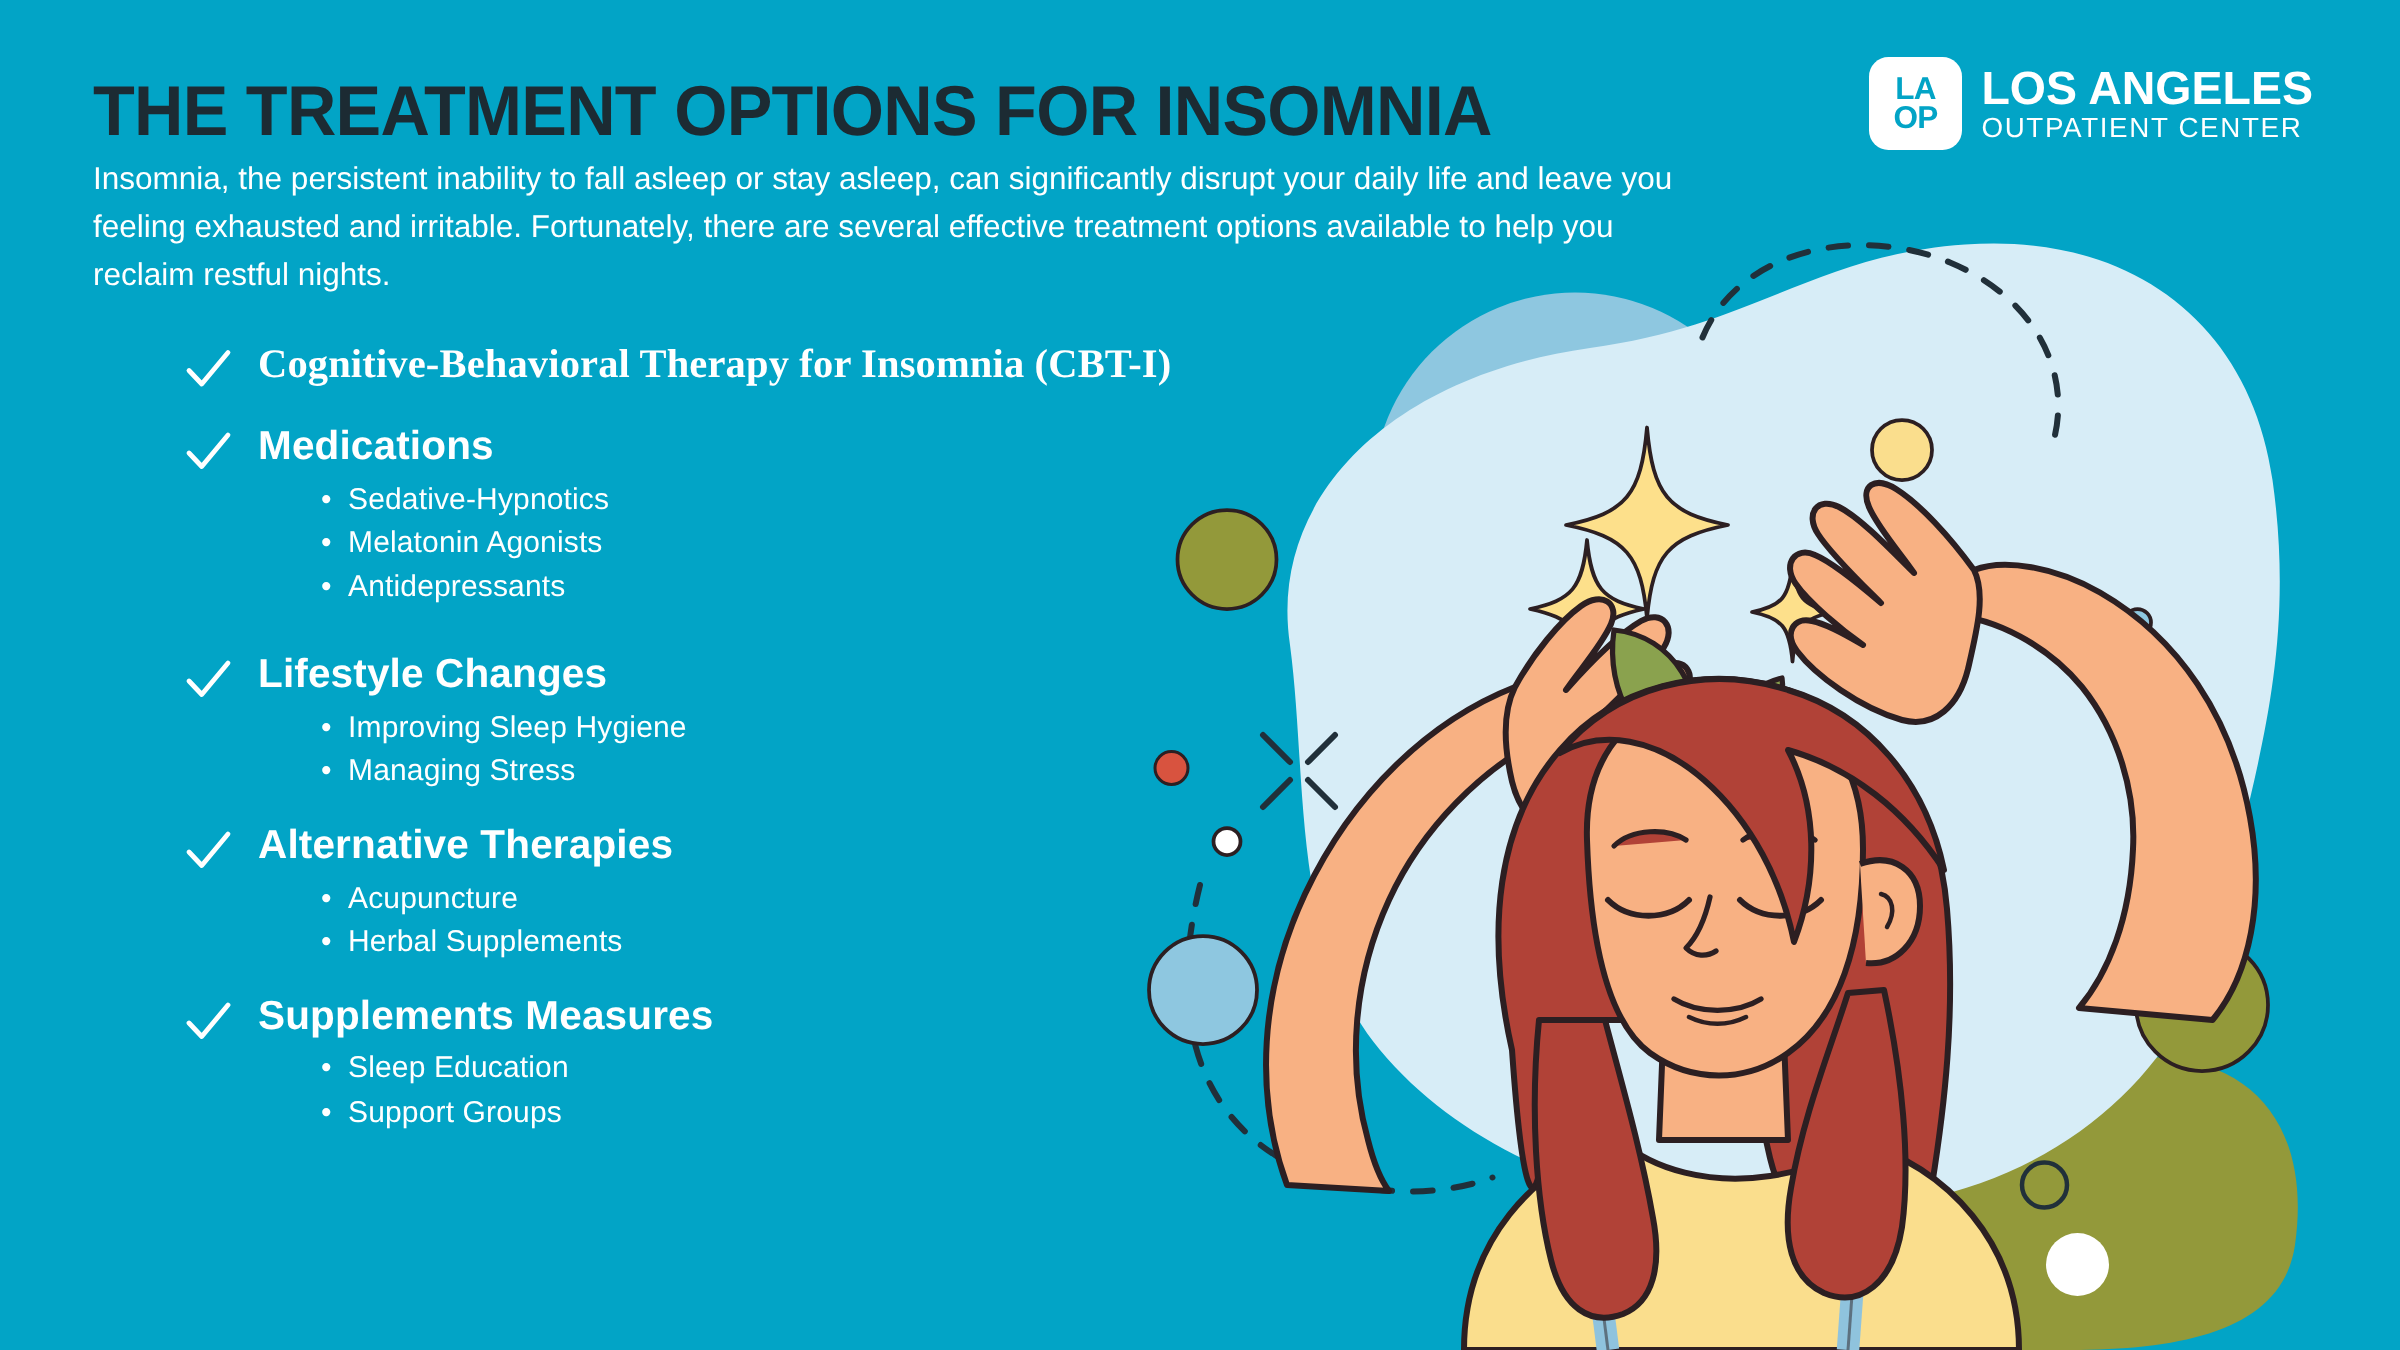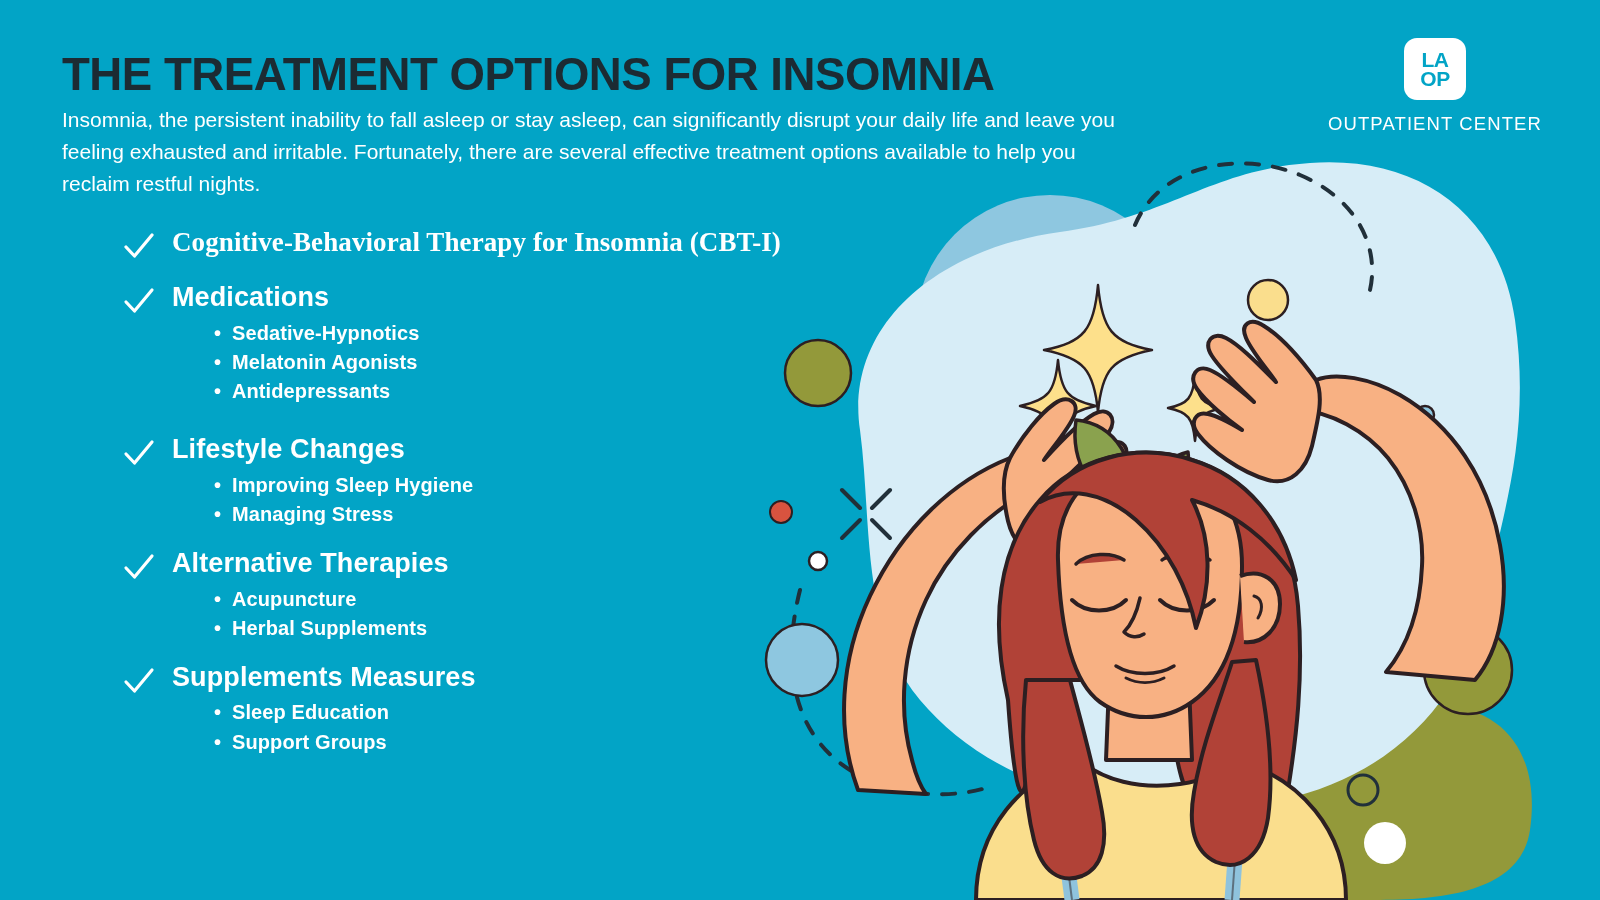--- a/index.html
+++ b/index.html
@@ -71,42 +71,40 @@
     margin-top:4px;
     list-style:none;
   }
   .sub-item {
     font-size:20px;
     color:#ffffff;
     line-height:1.46;
     position:relative;
     padding-left:18px;
     letter-spacing:0.1px;
-    font-weight:bold;
   }
   .sub-item::before {
     content:"\2022";
     position:absolute;
     left:0; top:0;
     font-size:20px;
     color:#ffffff;
   }
 
   
   .item-gap-lg { margin-bottom:22px;font-family:Liberation Serif, serif; }
 
   
   .logo {
     position:absolute;
     top:38px; right:58px;
     display:flex;
     align-items:center;
     gap:13px;
     z-index:8;
-    flex-direction:column;
   }
   .logo-mark {
     width:62px; height:62px;
     background:#ffffff;
     border-radius:13px;
     display:flex;
     flex-direction:column;
     align-items:center;
     justify-content:center;
     line-height:0.92;
@@ -216,20 +214,21 @@
 
   </ul>
 </div>
 
 <div class="logo">
   <div class="logo-mark">
     <span class="logo-mark-l1">LA</span>
     <span class="logo-mark-l2">OP</span>
   </div>
   <div class="logo-text">
+    <div class="logo-line1">LOS ANGELES</div>
     <div class="logo-line2">OUTPATIENT CENTER</div>
   </div>
 </div>
 
 <div class="illustration">
 <svg viewBox="0 0 860 900" xmlns="http://www.w3.org/2000/svg">
   <defs>
     <clipPath id="clipAll">
           <rect x="0" y="0" width="860" height="900"></rect>
         </clipPath>

